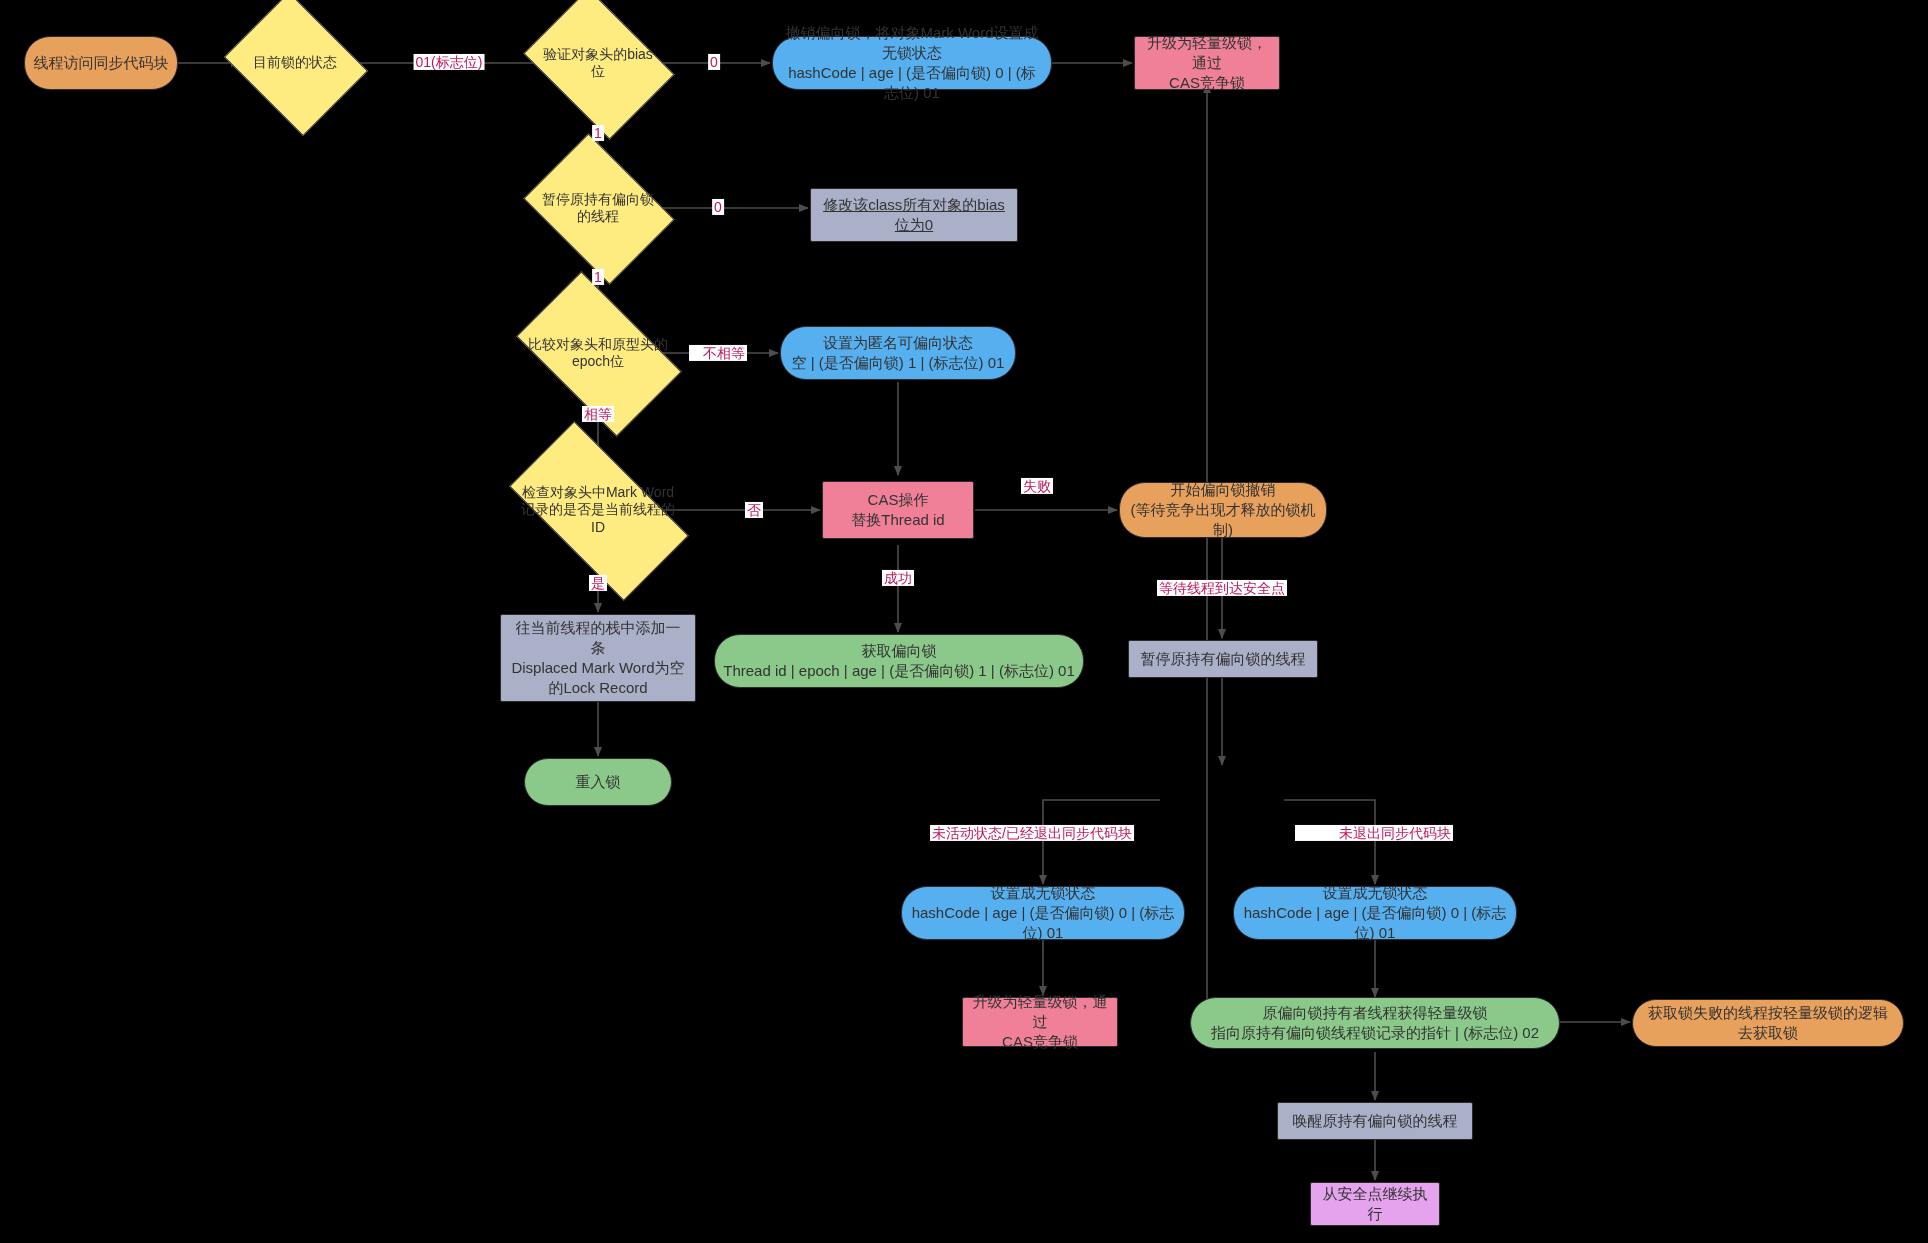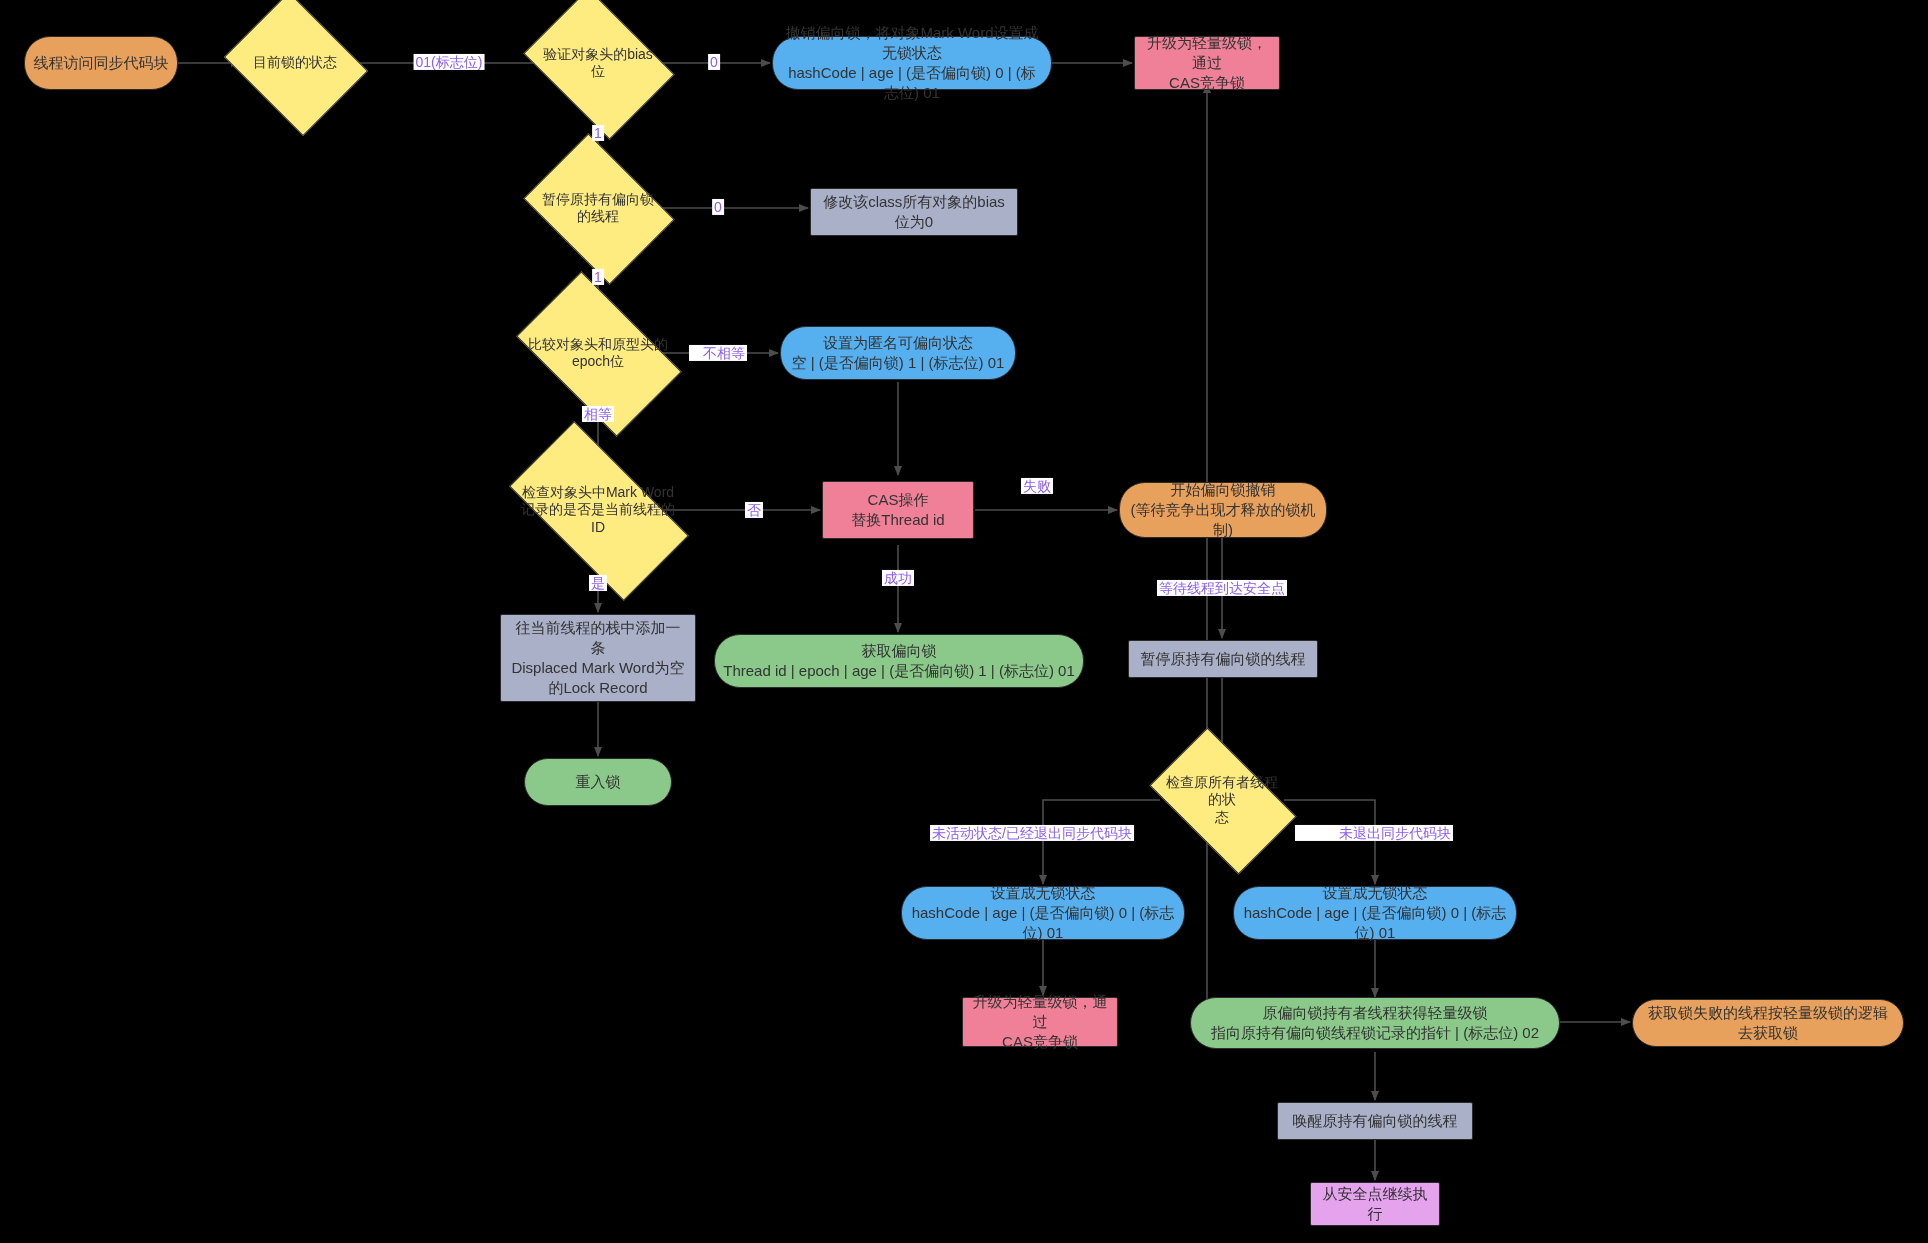--- a/index.html
+++ b/index.html
@@ -33,21 +33,21 @@
     background:#ffec80;border:1.6px solid #2b2b2b;
     transform:rotate(45deg);
   }
   .diamond .dlabel{
     position:relative;z-index:2;width:120%;text-align:center;
     font-size:14px;color:#333;line-height:1.25;
   }
   .edge-label{
     position:absolute;
     background:#ffffff;
-    color:#8b5cf6;
+    color:#be185d;
     font-size:14px;
     line-height:1.15;
     padding:0px 2px;
     white-space:nowrap;
     transform:translate(-50%,-50%);
     border:none;
   }
   .c-orange{background:#e8a15c;}
   .c-blue{background:#56b0f0;}
   .c-pink{background:#ef8098;}
@@ -145,21 +145,21 @@
   <div class="node rect c-pink" style="left:1134px;top:36px;width:146px;height:54px;">
     <span>升级为轻量级锁，通过
 CAS竞争锁</span>
   </div>
 
   <div class="node diamond" style="left:538px;top:163px;width:120px;height:90px;">
     <span class="dshape"></span>
     <span class="dlabel">暂停原持有偏向锁的线程</span>
   </div>
 
-  <div class="node rect c-grey" style="left:810px;top:188px;width:208px;height:48px;">
+  <div class="node rect c-grey" style="left:810px;top:188px;width:208px;height:54px;text-decoration:underline;">
     <span>修改该class所有对象的bias位为0</span>
   </div>
 
   <div class="node diamond" style="left:528px;top:308px;width:140px;height:90px;">
     <span class="dshape"></span>
     <span class="dlabel">比较对象头和原型头的
 epoch位</span>
   </div>
 
   <div class="node stadium c-blue" style="left:780px;top:326px;width:236px;height:54px;">
@@ -195,25 +195,20 @@
   </div>
 
   <div class="node stadium c-green" style="left:524px;top:758px;width:148px;height:48px;">
     <span>重入锁</span>
   </div>
 
   <div class="node rect c-grey" style="left:1128px;top:640px;width:190px;height:38px;">
     <span>暂停原持有偏向锁的线程</span>
   </div>
 
-  <div class="node diamond" style="left:1160px;top:760px;width:124px;height:80px;">
-    <span class="dshape"></span>
-    <span class="dlabel">检查原所有者线程的状
-态</span>
-  </div>
 
   <div class="node stadium c-blue" style="left:901px;top:886px;width:284px;height:54px;">
     <span>设置成无锁状态
 hashCode |  age | (是否偏向锁) 0 | (标志位) 01</span>
   </div>
 
   <div class="node stadium c-blue" style="left:1233px;top:886px;width:284px;height:54px;">
     <span>设置成无锁状态
 hashCode |  age | (是否偏向锁) 0 | (标志位) 01</span>
   </div>

